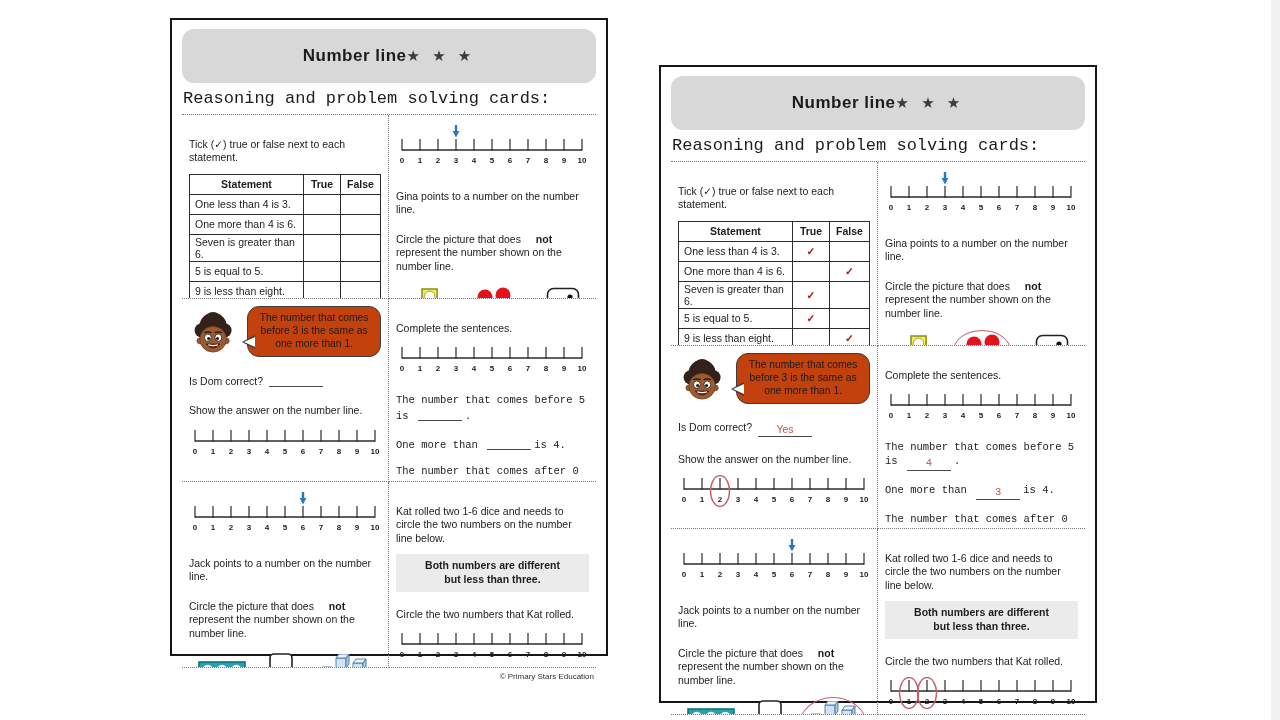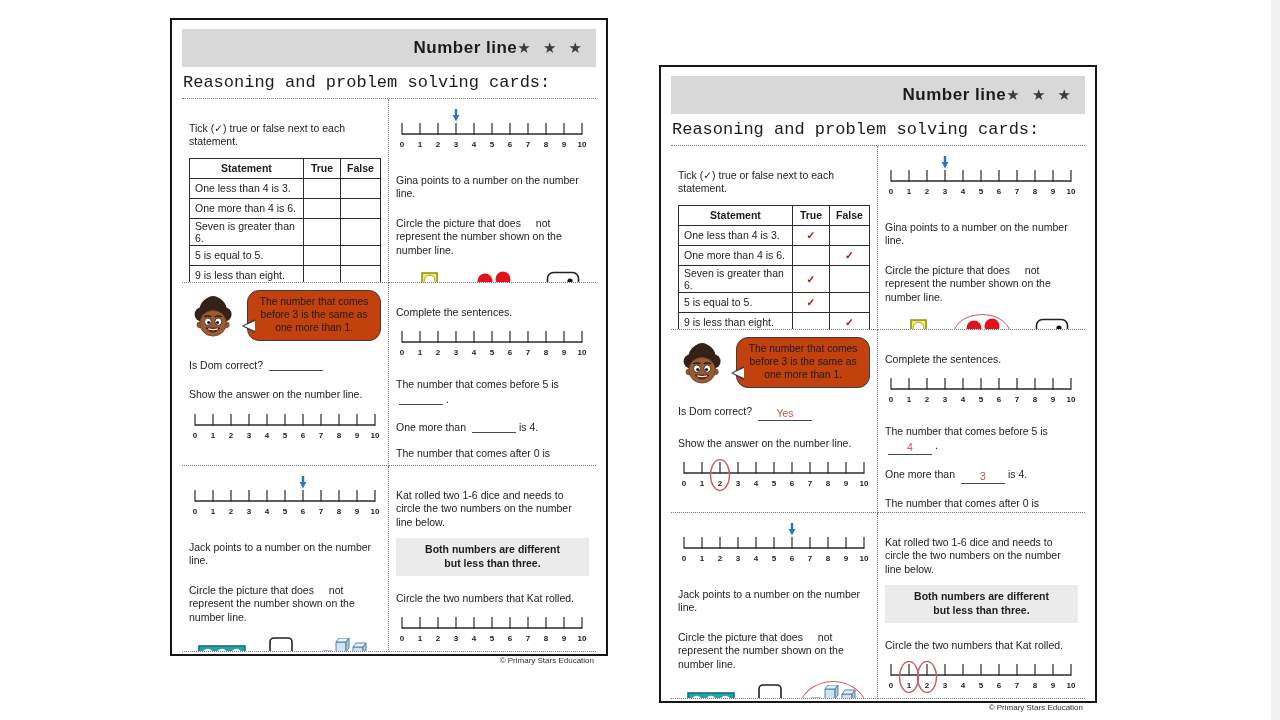--- a/index.html
+++ b/index.html
@@ -5,34 +5,34 @@
   html,body{margin:0;padding:0;background:#fff;width:1280px;height:720px;overflow:hidden;
     font-family:"Liberation Sans",sans-serif;color:#1c1c1c;}
   .stage{position:relative;width:1280px;height:720px;background:#fff;}
   .scroll-strip{position:absolute;right:0;top:0;width:9px;height:720px;background:#f1f1f1;}
 
   .sheet{position:absolute;width:438px;height:638px;background:#fff;border:2px solid #161616;
     box-sizing:border-box;padding:9px 10px 0;}
   .sheet.left{left:170px;top:18px;}
   .sheet.right{left:659px;top:65px;}
 
-  .hdr{background:#d8d8d8;height:30px;display:flex;align-items:center;justify-content:flex-end;
-    padding:4px 10px;}
+  .hdr{background:#d8d8d8;height:30px;display:flex;align-items:center;justify-content:center;
+    padding:12px 10px;border-radius:12px;}
   .hdr .title{font-size:17px;font-weight:bold;letter-spacing:.5px;}
   .hdr .stars{font-size:15px;color:#3c3c3c;letter-spacing:4px;}
 
   .subtitle{font-size:17px;margin:6px 1px 6px;font-family:Liberation Mono, monospace;}
 
   .grid{display:grid;grid-template-columns:207px 207px;grid-template-rows:184px 183px 186px;
     border-top:1.6px dotted #777;}
   .cell{box-sizing:border-box;border-bottom:1.6px dotted #777;padding:7px 7px 4px;overflow:hidden;}
   .c-left{border-right:1.6px dotted #777;}
 
   .txt{font-size:10.5px;line-height:1.28;margin:16px 0 9px;}
-  .txt b{font-weight:normal;padding-left:12px;}
+  .txt b{font-weight:bold;padding-left:12px;}
 
   table.tf{border-collapse:collapse;width:100%;margin-top:4px;}
   table.tf th,table.tf td{border:1.2px solid #2c2c2c;font-size:10.5px;height:20px;box-sizing:border-box;}
   table.tf th{font-weight:bold;text-align:center;}
   table.tf td.st{padding:1px 5px;text-align:left;}
   table.tf .colT{width:37px;}
   table.tf .colF{width:40px;}
   td.tick{text-align:center;color:#b2181f;font-weight:bold;font-size:11.5px;}
 
   .nl{margin:0 0 4px;line-height:0;}
@@ -47,21 +47,21 @@
     width:132px;font-size:10.3px;line-height:1.25;text-align:center;background:#c2410c;}
   .bubble:before{content:"";position:absolute;left:-13px;top:28px;border:7px solid transparent;
     border-right:13px solid #3d3d3d;}
   .bubble:after{content:"";position:absolute;left:-9px;top:29.5px;border:5.5px solid transparent;
     border-right:11px solid #fff;}
 
   .blank{display:inline-block;min-width:44px;border-bottom:1.3px solid #4a4a4a;text-align:center;
     color:#c4504e;font-size:10.5px;height:12px;line-height:11px;margin:0 3px;vertical-align:-2px;}
   .blank.wide{min-width:54px;}
 
-  .sentence{font-size:10.5px;line-height:1.3;margin:0 0 13px;}
+  .sentence{font-size:10.5px;line-height:1.3;margin:0 0 13px;font-family:Liberation Mono, monospace;}
 
   .hl{background:#ebebeb;font-weight:bold;font-size:10.5px;line-height:1.3;text-align:center;
     padding:5px 24px;margin:2px 0 10px;}
 
   .footer{text-align:right;font-size:8px;color:#2e2e2e;padding:4px 2px 0;}
 </style>
 </head>
 <body>
 
 <svg width="0" height="0" style="position:absolute" aria-hidden="true">

